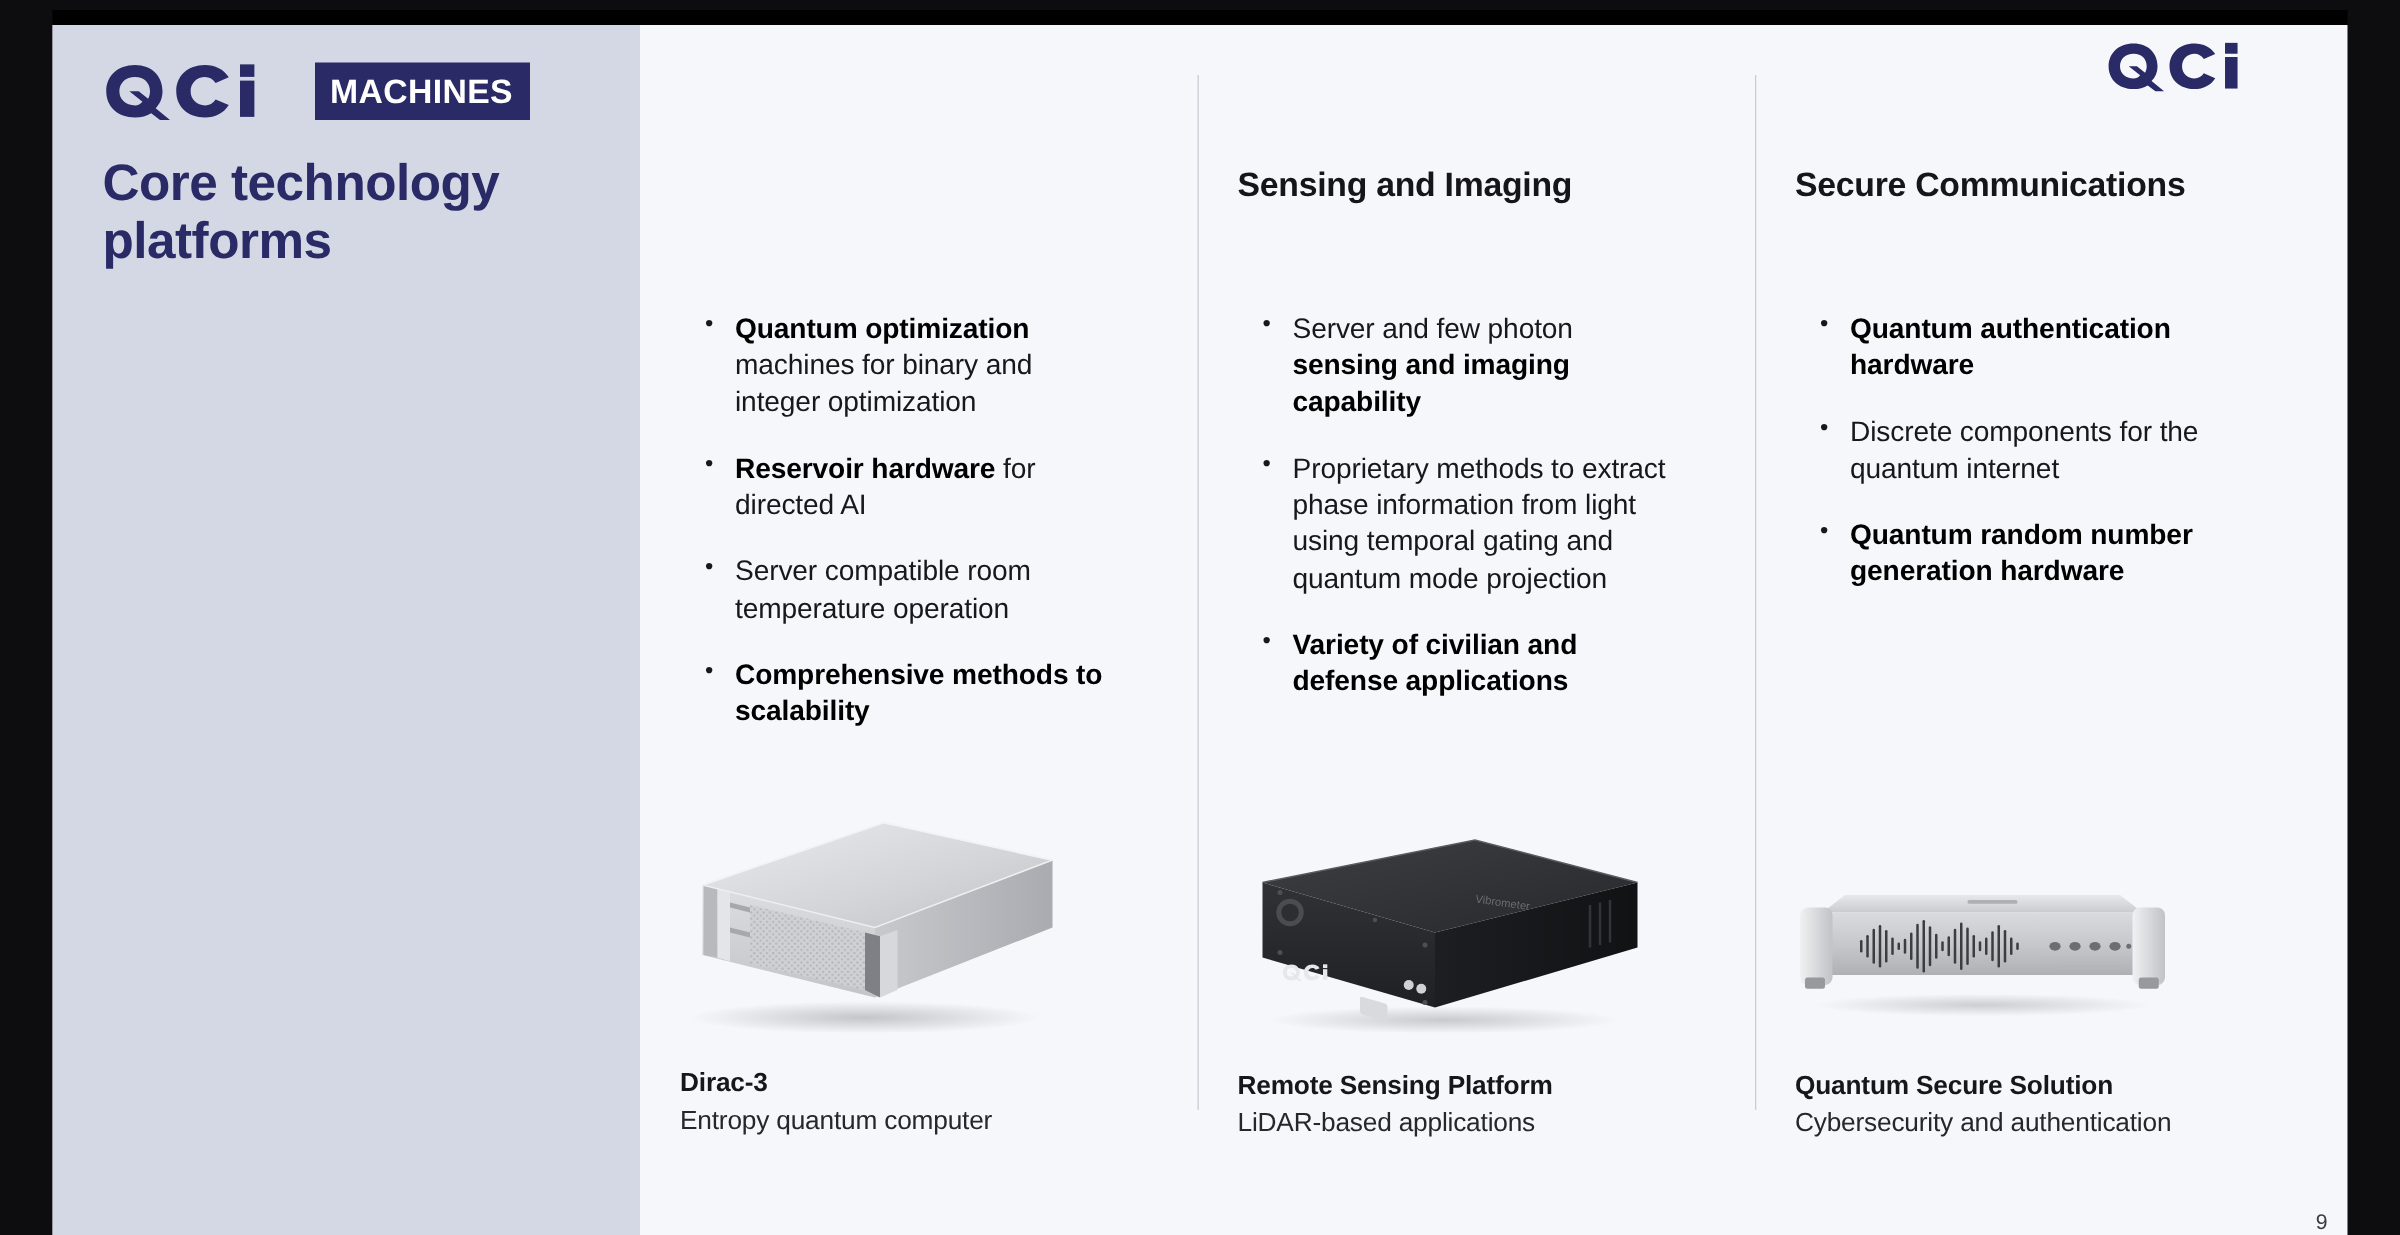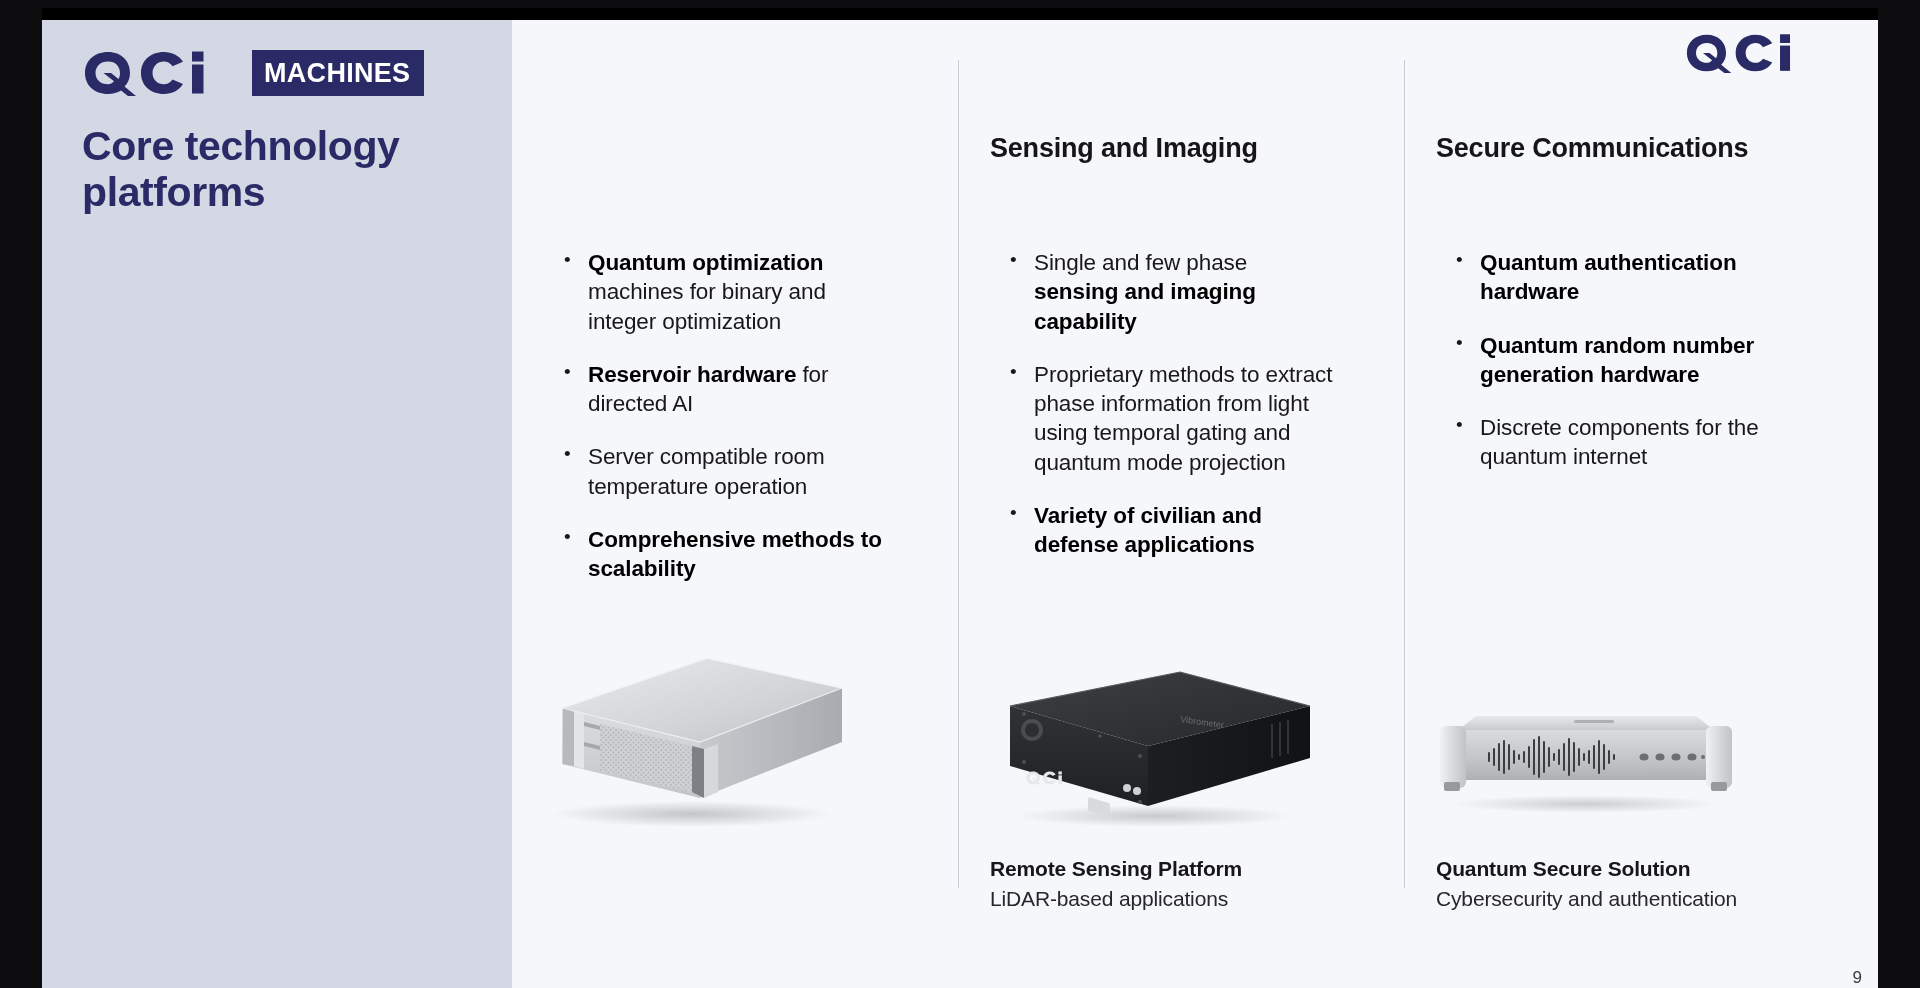--- a/index.html
+++ b/index.html
@@ -283,26 +283,30 @@
             <polygon points="62,96 78,100 78,104 62,100" fill="#a6a8ac"></polygon>
 
             <polygon points="170,100 182,103 182,152 170,146" fill="#7e8085"></polygon>
             <polygon points="182,103 196,98 196,146 182,152" fill="#d6d8db"></polygon>
 
             <polyline points="40,62 185,12 320,42" fill="none" stroke="#f2f3f5" stroke-width="1.6"></polyline>
             <polyline points="40,62 178,96 320,42" fill="none" stroke="#eceef0" stroke-width="1.2"></polyline>
           </svg>
         </div>
 
+        <div class="caption">
+          <div class="cap-title">Dirac-3</div>
+          <div class="cap-sub">Entropy quantum computer</div>
+        </div>
       </div>
 
       <div class="col col-1">
         <div class="col-head">Sensing and Imaging</div>
         <div class="bullets">
-            <div class="bullet"><span>Single and few phase </span><span class="hl">sensing and imaging capability</span></div>
+            <div class="bullet"><span>Server and few photon </span><span class="hl">sensing and imaging capability</span></div>
             <div class="bullet"><span>Proprietary methods to extract phase information from light using temporal gating and quantum mode projection</span></div>
             <div class="bullet"><span class="hl">Variety of civilian and defense applications</span></div>
           </div>
 
         <div class="img-wrap" style="left:22px; bottom:168px;">
           <svg width="348" height="160" viewBox="0 0 348 160" xmlns="http://www.w3.org/2000/svg">
             <defs>
               <linearGradient id="bTop" x1="0" y1="0" x2="1" y2="1">
                 <stop offset="0%" stop-color="#3d3f43"></stop>
                   <stop offset="100%" stop-color="#26282b"></stop>
@@ -365,22 +369,22 @@
         <div class="caption">
           <div class="cap-title">Remote Sensing Platform</div>
           <div class="cap-sub">LiDAR-based applications</div>
         </div>
       </div>
 
       <div class="col col-2">
         <div class="col-head">Secure Communications</div>
         <div class="bullets">
             <div class="bullet"><span class="hl">Quantum authentication hardware</span></div>
+            <div class="bullet"><span>Discrete components for the quantum internet</span></div>
             <div class="bullet"><span class="hl">Quantum random number generation hardware</span></div>
-            <div class="bullet"><span>Discrete components for the quantum internet</span></div>
           </div>
 
         <div class="img-wrap" style="left:10px; bottom:178px;">
           <svg width="345" height="130" viewBox="0 0 345 130" xmlns="http://www.w3.org/2000/svg">
             <defs>
               <linearGradient id="rTop" x1="0" y1="0" x2="0" y2="1">
                 <stop offset="0%" stop-color="#e7e8ea"></stop>
                   <stop offset="100%" stop-color="#c9cbce"></stop>
               </linearGradient>
               <linearGradient id="rFront" x1="0" y1="0" x2="0" y2="1">

